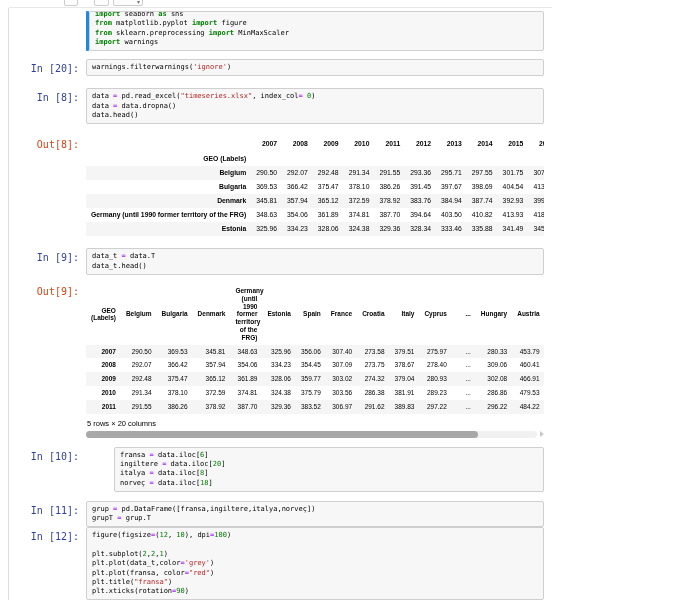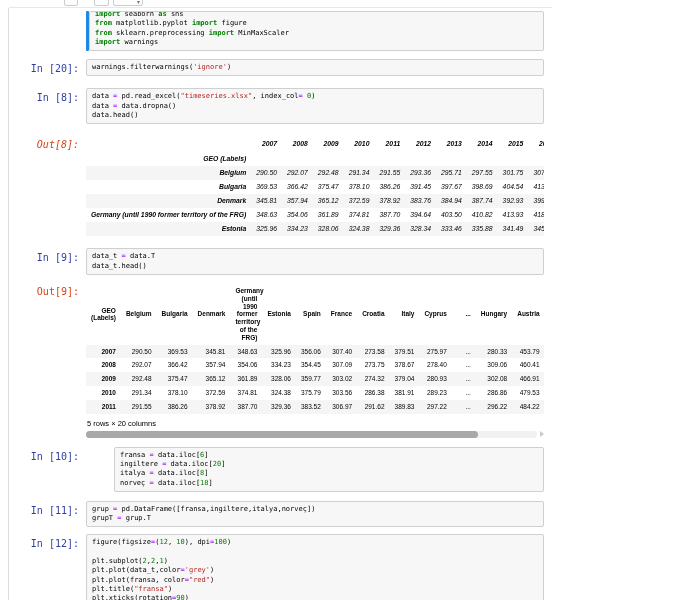--- a/index.html
+++ b/index.html
@@ -31,25 +31,25 @@
   .tok-s { color: #BA2121; }
   .tok-n { color: #008000; }
   .tok-o { color: #AA22FF; font-weight: bold; }
   .tok-p { color: #000; }
 
   
   .cell-imports .codebox .cm-line:first-child { margin-top: -5px; }
   .cell-imports { margin-bottom: 8px; }
   .cell-in20 { margin-bottom: 12px; }
   .cell-in8  { margin-bottom: 11px; }
-  .cell-out8 { margin-bottom: 12px; font-style: italic; }
+  .cell-out8 { margin-bottom: 12px; }
   .cell-in9  { margin-bottom: 7px; }
   .cell-out9 { margin-bottom: 9px; }
   .cell-in10 { margin-bottom: 9px; gap: 28px; }
-  .cell-in11 { margin-bottom: 7px; }
+  .cell-in11 { margin-bottom: 0; }
 
   
   .output { flex: 1; min-width: 0; overflow: hidden; padding-top: 2px; }
   table.df { border-collapse: collapse; border: none; color: #000; font-size: 6.8px; line-height: 1.2; }
   table.df th { font-weight: bold; }
   table.df th, table.df td { text-align: right; padding: 3px 5px; white-space: nowrap; border: none; }
   table.df tbody tr:nth-child(odd) { background: #f5f5f5; }
 
   .df-out8 th, .df-out8 td { min-width: 30px; }
 

